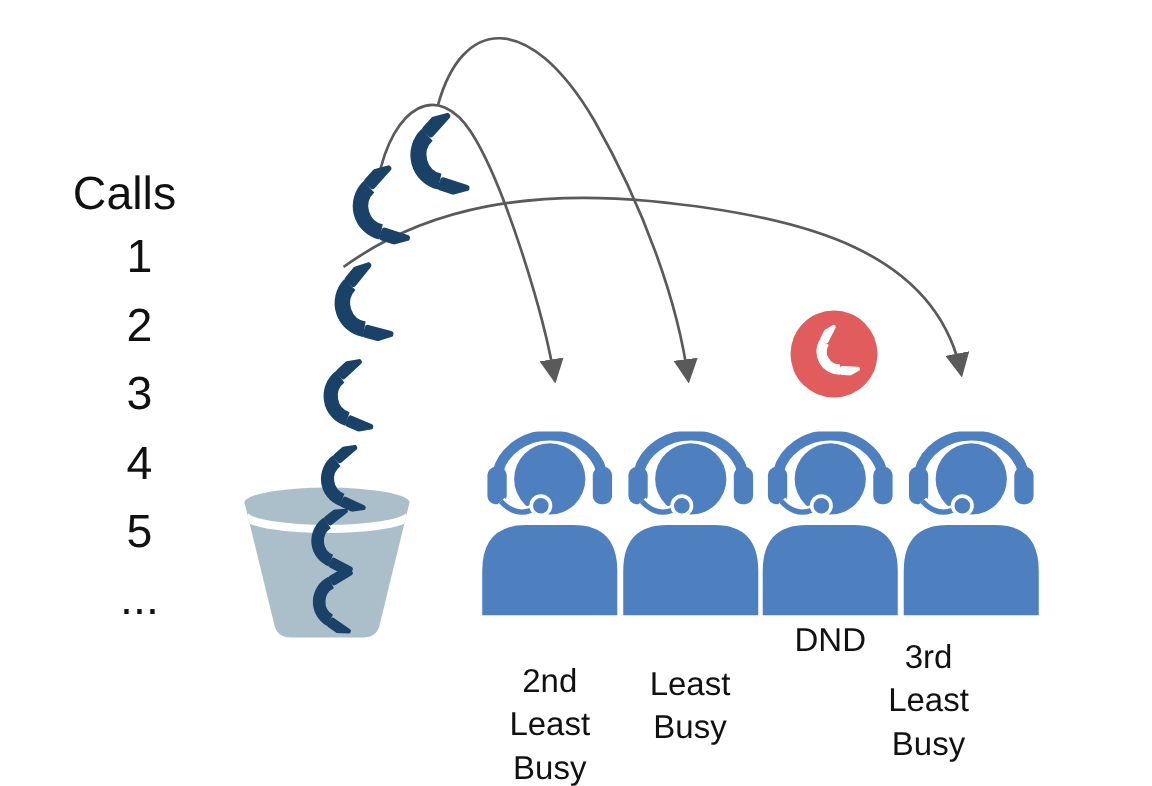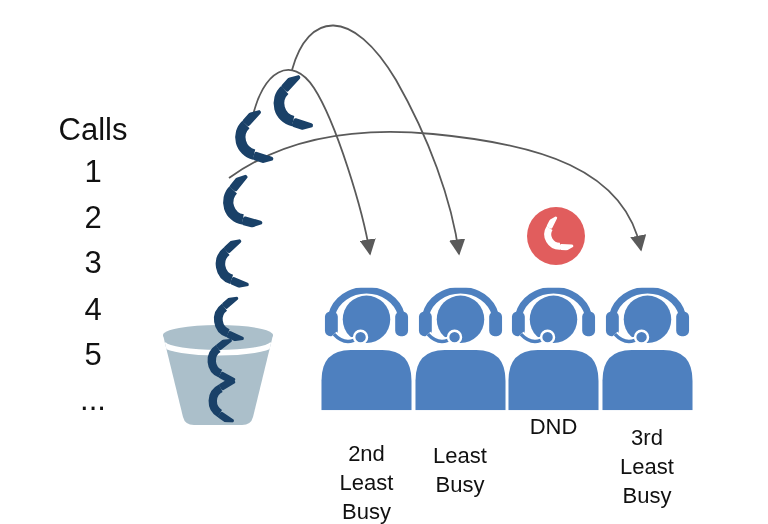--- a/index.html
+++ b/index.html
@@ -56,21 +56,21 @@
     <defs>
       <marker id="arr" viewBox="0 0 10 10" refX="9" refY="5" markerWidth="9" markerHeight="9" orient="auto-start-reverse">
         <path d="M0,0 L10,5 L0,10 Z" fill="#5a5a5a"></path>
       </marker>
     </defs>
     <path d="M 252 120 C 262 70 292 54 314 88 C 336 122 363 210 370 254" fill="none" stroke="#5a5a5a" stroke-width="1.8" marker-end="url(#arr)"></path>
     <path d="M 292 70 C 308 12 352 6 396 80 C 428 136 452 200 459 254" fill="none" stroke="#5a5a5a" stroke-width="1.8" marker-end="url(#arr)"></path>
     <path d="M 229 178 C 287 136 358 127 433 134 C 537 144 625 168 641 250" fill="none" stroke="#5a5a5a" stroke-width="1.8" marker-end="url(#arr)"></path>
   </svg>
 
-  <div class="abs centered calls-title" style="left:93px;top:129px">Calls</div>
+  <div class="abs centered calls-title" style="left:83px;top:129px">Calls</div>
   <div class="abs centered call-number" style="left:93px;top:171px">1</div>
   <div class="abs centered call-number" style="left:93px;top:217px">2</div>
   <div class="abs centered call-number" style="left:93px;top:262px">3</div>
   <div class="abs centered call-number" style="left:93px;top:309px">4</div>
   <div class="abs centered call-number" style="left:93px;top:354px">5</div>
   <div class="abs centered call-number" style="left:93px;top:399px">...</div>
 
   <svg class="abs" style="left:158px;top:318px;z-index:2" width="119" height="115" viewBox="0 0 119 115">
     <defs>
       <clipPath id="bucketClip">
@@ -122,17 +122,17 @@
   <svg class="abs" style="left:600.5px;top:287px;z-index:2" width="93" height="124" viewBox="0 0 94 124">
       <use href="#agent-glyph"></use>
     </svg>
 
   <div class="abs agent-label" style="left:366.5px;top:439px">2nd
 Least
 Busy</div>
   <div class="abs agent-label" style="left:460px;top:441px">Least
 Busy</div>
   <div class="abs agent-label" style="left:553.5px;top:412px">DND</div>
-  <div class="abs agent-label" style="left:647px;top:423px">3rd
+  <div class="abs agent-label" style="left:619px;top:423px">3rd
 Least
 Busy</div>
 
 </div>
 
 </body></html>

